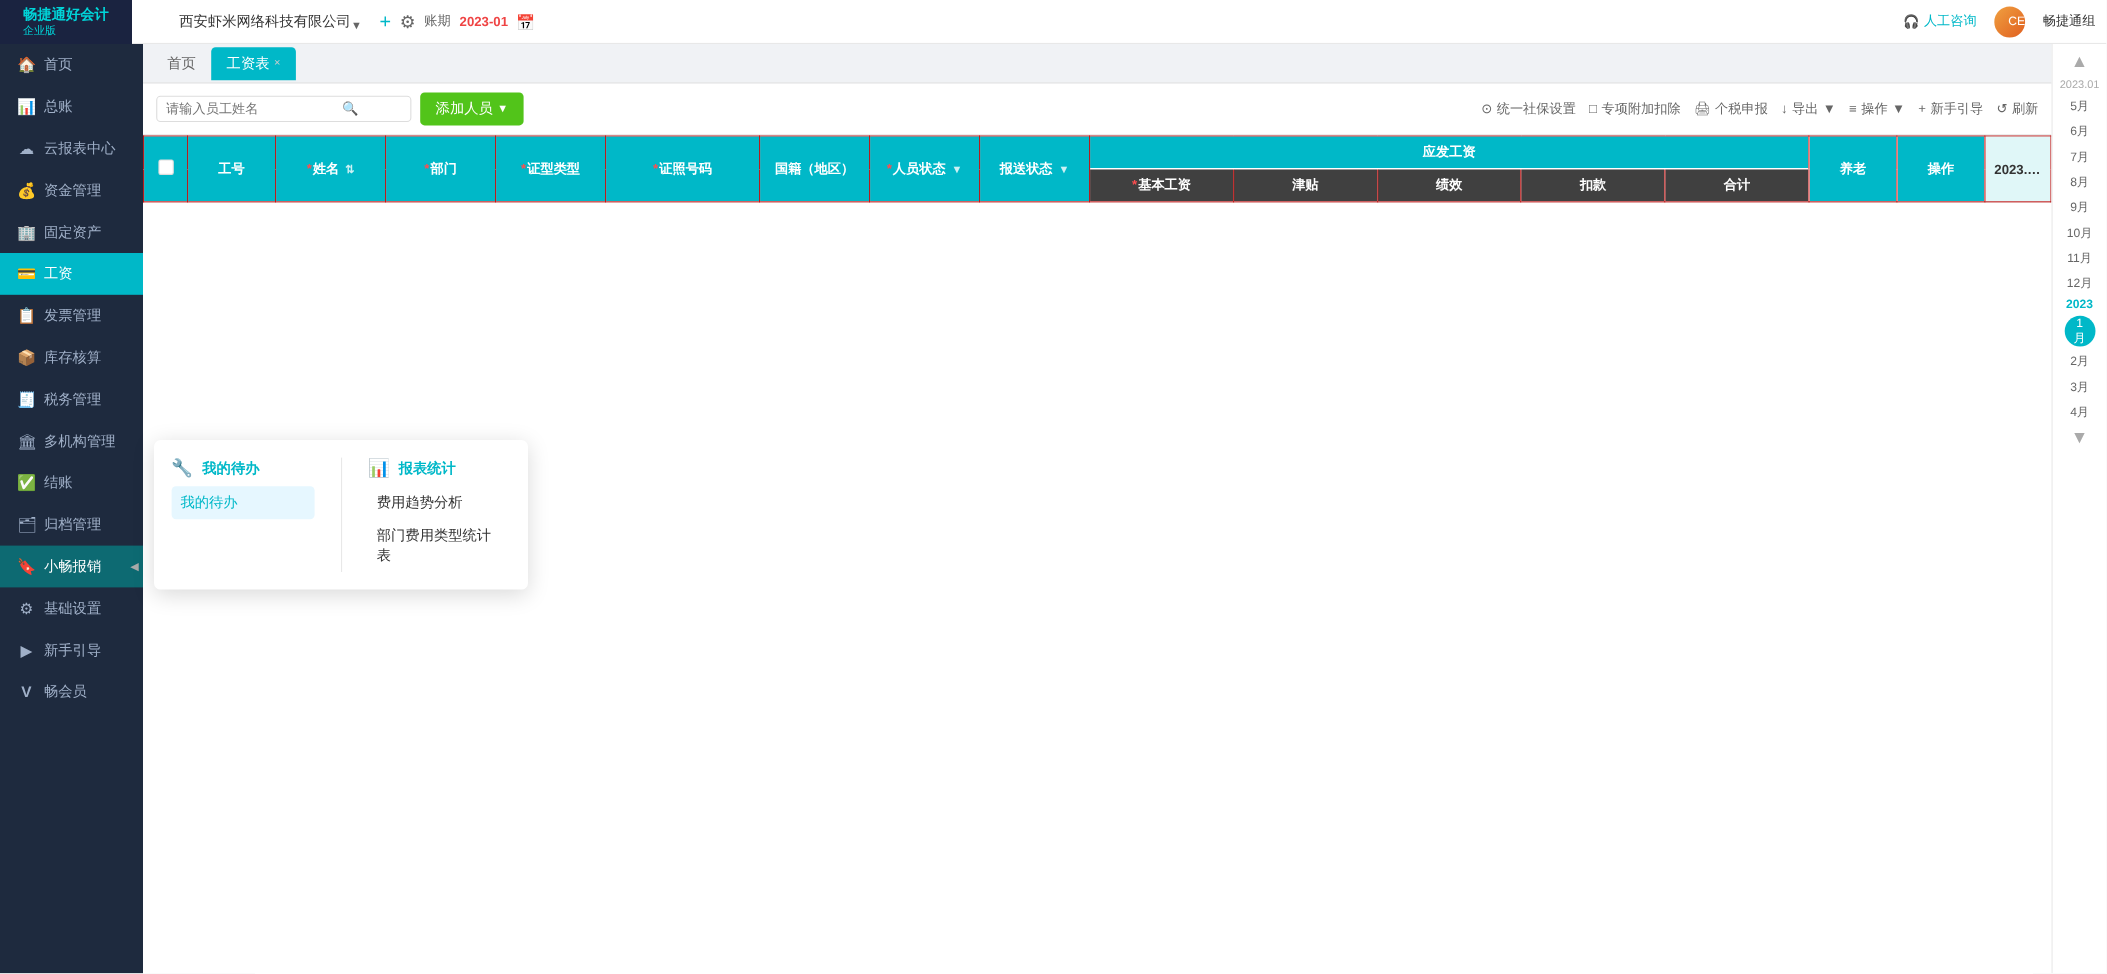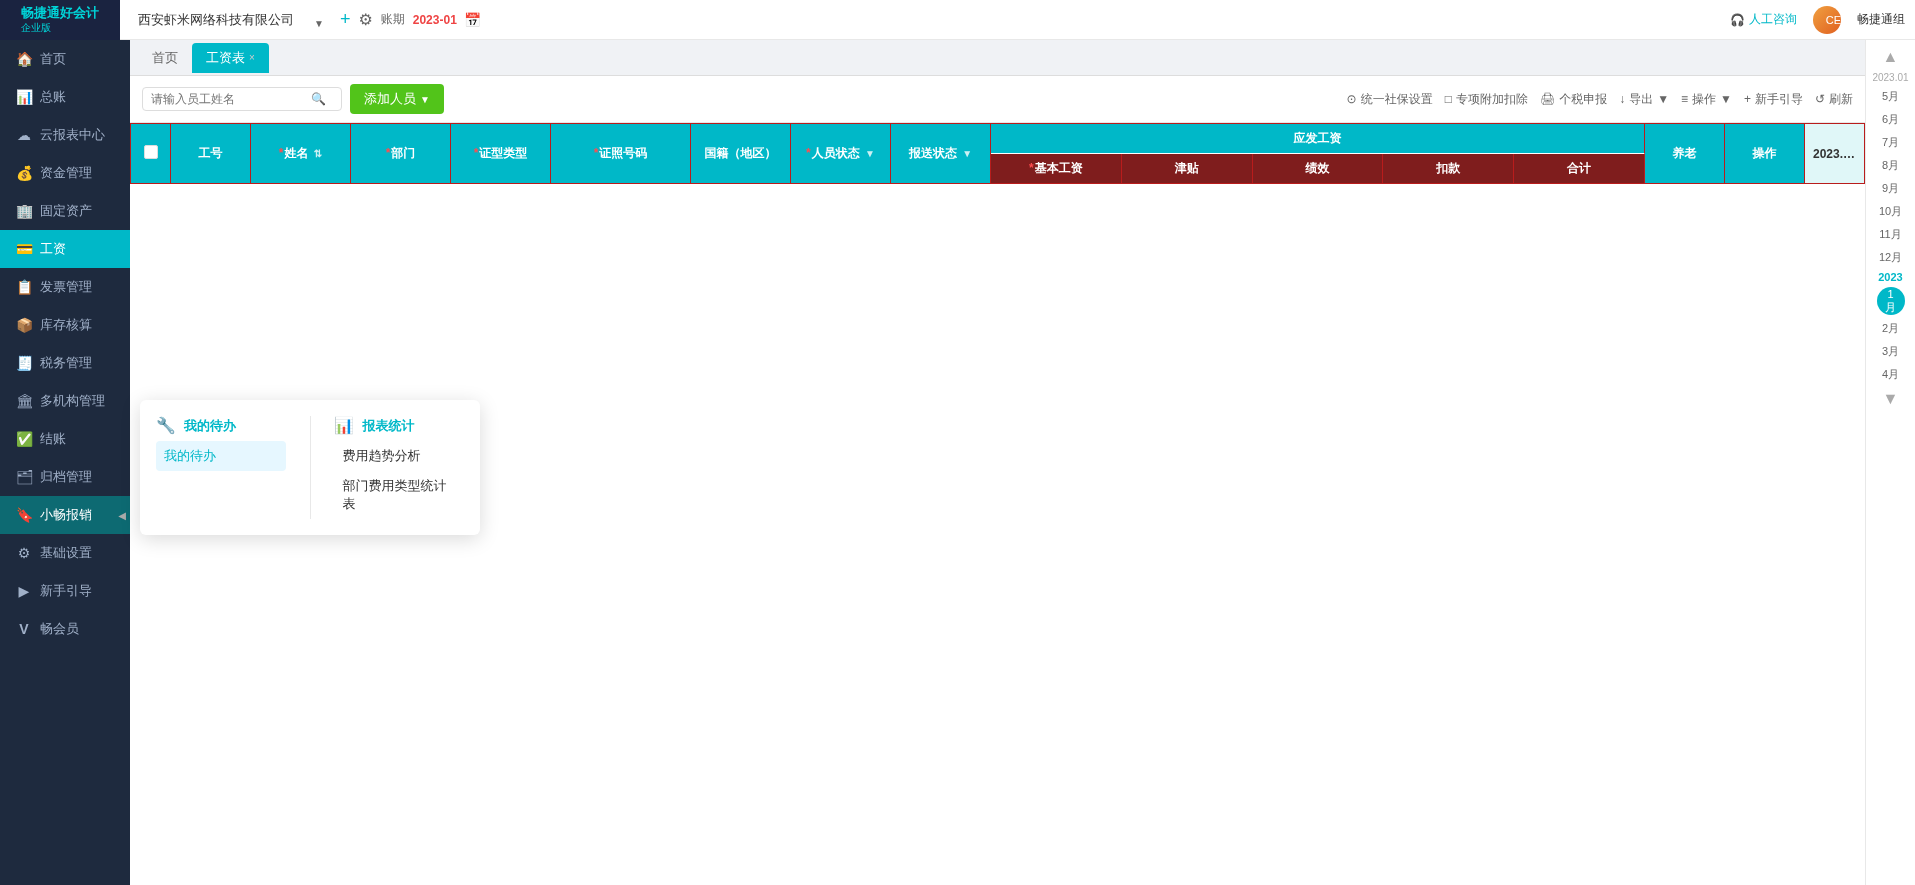--- a/index.html
+++ b/index.html
@@ -8,21 +8,21 @@
     
     .top-header {
       display: flex; align-items: center; background: #fff; height: 40px; border-bottom: 1px solid #e8e8e8; padding: 0 10px; gap: 8px; flex-shrink: 0;
     }
     .logo-area {
       width: 120px; height: 40px; background: #1a2340; display: flex; align-items: center; justify-content: center; flex-shrink: 0;
     }
     .logo-text { color: #00d4d8; font-size: 13px; font-weight: bold; line-height: 1.2; text-align: center; }
     .logo-sub { color: #00d4d8; font-size: 10px; }
     .company-selector {
-      display: flex; align-items: flex-end; gap: 20px; cursor: pointer; color: #333; font-size: 13px; padding: 0 8px;
+      display: flex; align-items: flex-end; gap: 0; cursor: pointer; color: #333; font-size: 13px; padding: 0 8px; margin-left: 25px;
     }
     .chevron-down { font-size: 10px; color: #666; }
     .header-right { margin-left: auto; display: flex; align-items: center; gap: 16px; }
     .user-service { display: flex; align-items: center; gap: 4px; color: #00b8c8; cursor: pointer; font-size: 12px; }
     .user-avatar { width: 28px; height: 28px; border-radius: 50%; background: linear-gradient(135deg, #f0a040, #e06020); display: flex; align-items: center; justify-content: flex-end; color: white; font-size: 11px; }
     .username { color: #333; font-size: 12px; cursor: pointer; }
 
     
     .main-layout { display: flex; flex: 1; overflow: hidden; }
 
@@ -42,37 +42,37 @@
 
     
     .tab-bar { display: flex; align-items: center; background: #f0f2f5; border-bottom: 1px solid #ddd; padding: 0 8px; height: 36px; flex-shrink: 0; }
     .tab-item { display: flex; align-items: center; gap: 4px; padding: 6px 14px; cursor: pointer; font-size: 13px; color: #666; border-radius: 4px 4px 0 0; }
     .tab-item.active { background: #00b8c8; color: #fff; }
     .tab-close { font-size: 10px; cursor: pointer; color: #ccc; }
     .tab-home { color: #666; }
 
     
     .toolbar { display: flex; align-items: center; gap: 8px; padding: 8px 12px; background: #fff; border-bottom: 1px solid #e8e8e8; flex-shrink: 0; }
-    .search-input-wrap { display: flex; align-items: center; border: 1px solid #ddd; border-radius: 4px; padding: 4px 8px; background: #fff; width: 200px; }
+    .search-input-wrap { display: flex; align-items: center; border: 1px solid #ddd; border-radius: 4px; padding: 4px 8px; background: #fff; width: 232px; }
     .search-input { border: none; outline: none; font-size: 12px; color: #666; width: 160px; }
     .search-icon { color: #aaa; font-size: 12px; }
     .btn-add-person { background: #52c41a; color: #fff; border: none; border-radius: 4px; padding: 6px 14px; cursor: pointer; font-size: 13px; display: flex; align-items: center; gap: 4px; }
     .btn-chevron { font-size: 10px; }
     .toolbar-actions { display: flex; align-items: center; gap: 12px; margin-left: 8px; }
     .toolbar-action-btn { display: flex; align-items: center; gap: 4px; color: #666; cursor: pointer; font-size: 12px; white-space: nowrap; }
     .toolbar-spacer { flex: 1; }
 
     
     .table-container { flex: 1; overflow: auto; background: #fff; position: relative; }
     .salary-table { width: 100%; border-collapse: collapse; table-layout: fixed; }
     .salary-table th, .salary-table td {
       border: 1px solid #b91c1c; padding: 6px 8px; text-align: center; font-size: 12px; white-space: nowrap; overflow: hidden; text-overflow: ellipsis;
     }
     .th-group { background: #00b8c8; color: #fff; }
-    .th-sub { background: #7f1d1d; color: #fff; }
+    .th-sub { background: #404040; color: #fff; }
     .salary-table .col-check { width: 40px; }
     .salary-table .col-num { width: 80px; }
     .salary-table .col-name { width: 100px; }
     .salary-table .col-dept { width: 100px; }
     .salary-table .col-cert-type { width: 100px; }
     .salary-table .col-cert-num { width: 140px; }
     .salary-table .col-country { width: 100px; }
     .salary-table .col-status { width: 100px; }
     .salary-table .col-send { width: 100px; }
     .salary-table .col-basic { width: 100px; }

